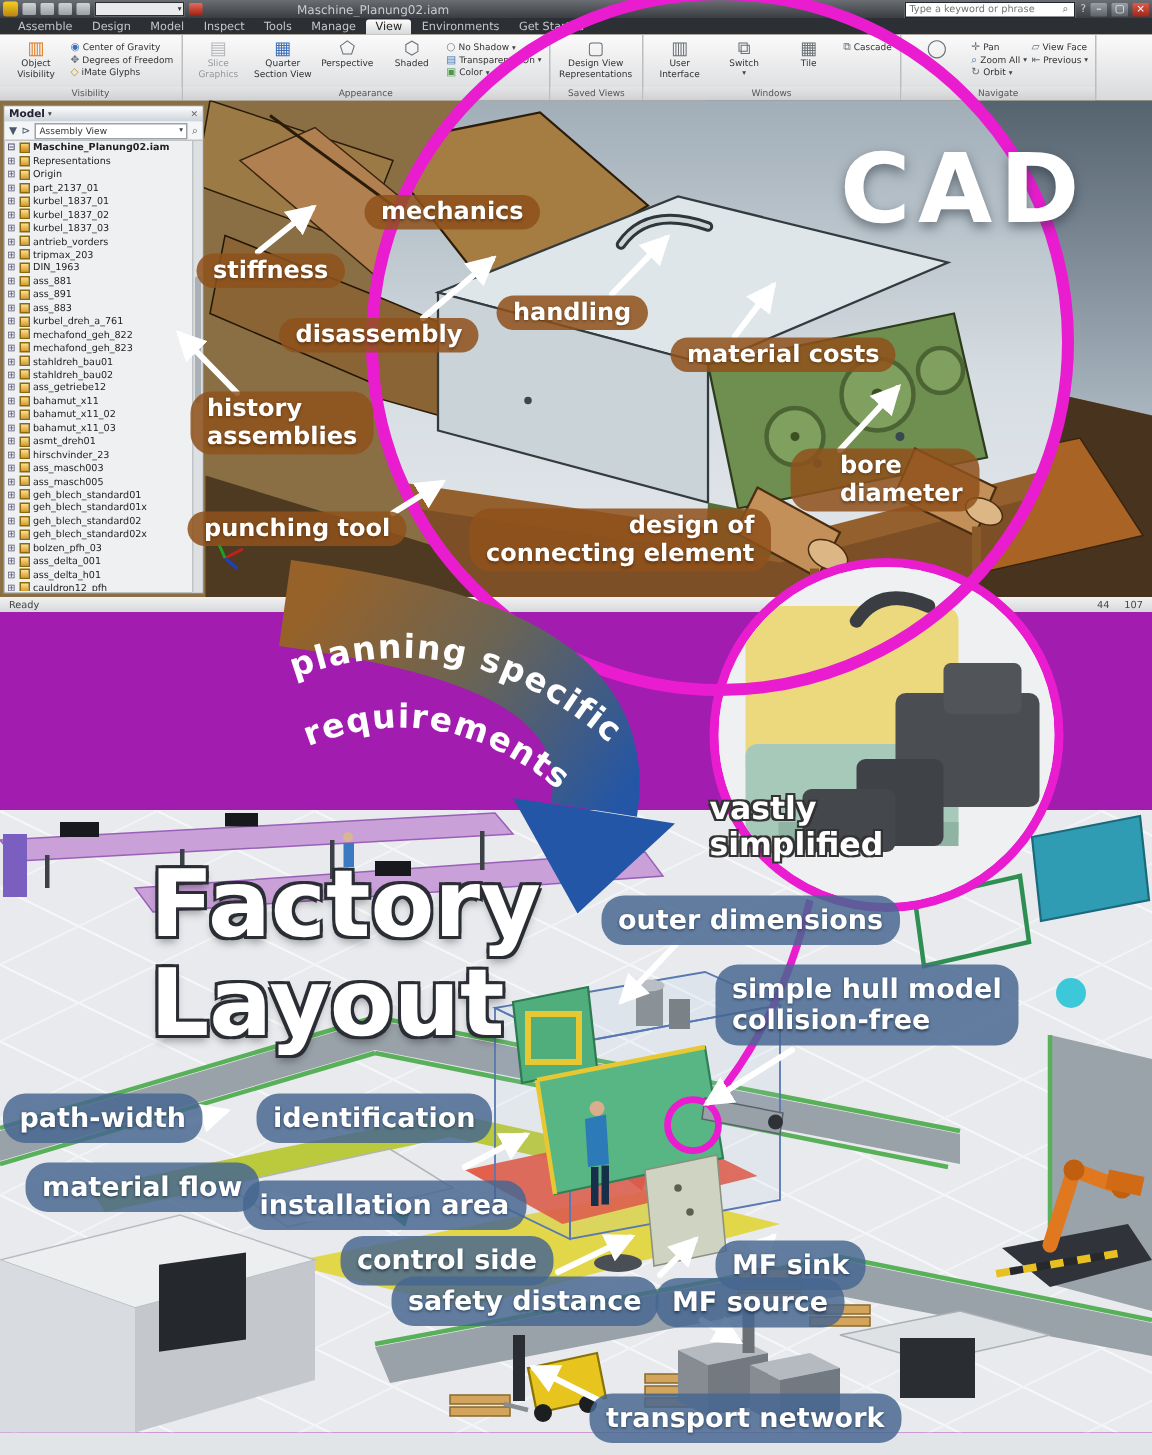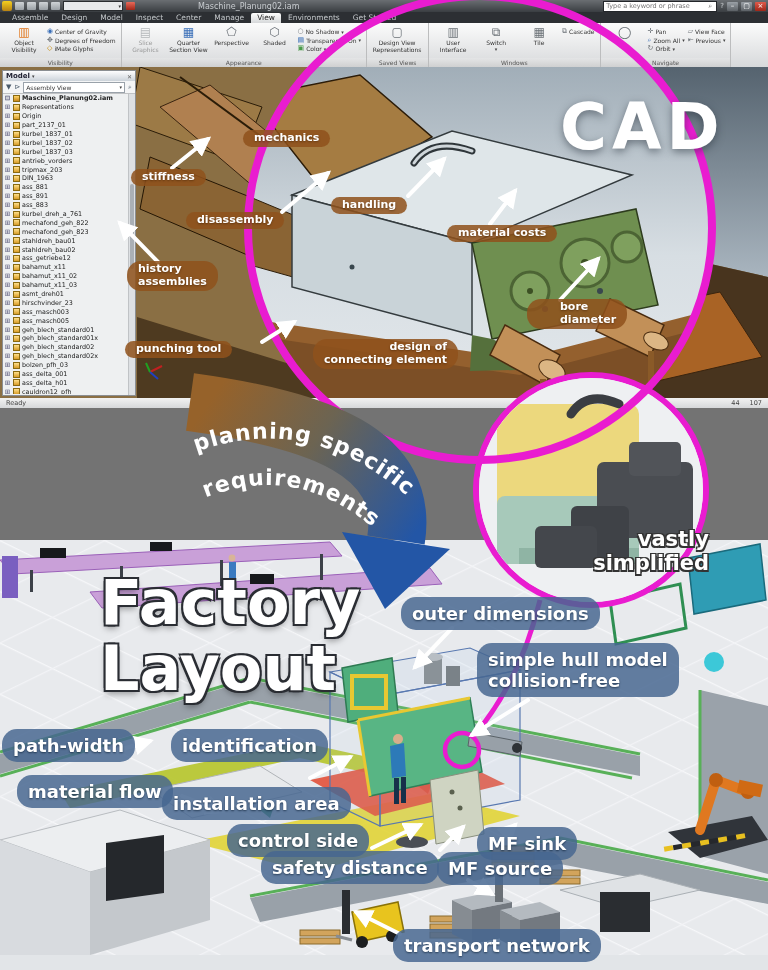--- a/index.html
+++ b/index.html
@@ -1,16 +1,16 @@
 <!DOCTYPE html>
 <html><head>
 <meta charset="utf-8">
 <style>
   html,body{margin:0;padding:0;background:#ffffff;}
-  .screen{position:relative;width:768px;height:970px;overflow:hidden;background:#737373;
+  .screen{position:relative;width:768px;height:970px;overflow:hidden;background:#a21caf;
           font-family:"DejaVu Sans",sans-serif;}
 
   
   .app{position:absolute;left:0;top:0;width:768px;height:408px;z-index:2;background:#8a6f44;}
   .titlebar{position:absolute;left:0;top:0;right:0;height:12px;
             background:linear-gradient(#6a6e72,#3a3e42);display:flex;align-items:center;gap:3px;padding:0 2px;box-sizing:border-box;}
   .qicon{width:9px;height:8px;background:linear-gradient(#cfd3d6,#9aa0a5);border-radius:1px;}
   .logo{width:10px;height:10px;background:linear-gradient(#f5d020,#b98312);border-radius:2px;}
   .appearance-dd{width:58px;height:8px;background:#e8eaec;border:1px solid #2a2d30;font-size:6px;color:#555;display:flex;align-items:center;justify-content:flex-end;}
   .appearance-dd::after{content:"▾";font-size:5px;margin-right:1px;color:#333;}
@@ -57,27 +57,27 @@
   .statusbar .sright{margin-left:auto;display:flex;gap:10px;}
 
   svg.cadview{position:absolute;left:0;top:67px;width:768px;height:331px;z-index:2;}
 
   
   svg.factory{position:absolute;left:0;top:540px;width:768px;height:415px;z-index:1;}
   .bottomstrip{position:absolute;left:0;top:955px;width:768px;height:15px;background:#e2e5e8;z-index:1;}
   .detailcircle{position:absolute;left:473px;top:372px;width:224px;height:224px;border-radius:50%;
                 border:6px solid #E91CD0;background:#eef0f2;overflow:hidden;z-index:5;}
   .detailcircle svg{position:absolute;left:0;top:0;}
-  .detailcap{position:absolute;left:473px;top:527px;width:236px;text-align:right;z-index:6;
+  .detailcap{position:absolute;left:473px;top:527px;width:236px;text-align:left;z-index:6;
              color:#fff;font-weight:bold;font-size:21px;line-height:1.15;
              text-shadow:-1.5px -1.5px 0 #333,1.5px -1.5px 0 #333,-1.5px 1.5px 0 #333,1.5px 1.5px 0 #333;}
   svg.overlay{position:absolute;left:0;top:0;width:768px;height:970px;z-index:6;pointer-events:none;}
 
   
-  .pill{position:absolute;z-index:8;background:rgba(143,82,28,.86);color:#fff;font-weight:bold;font-size:11px;
+  .pill{position:absolute;z-index:8;background:rgba(143,82,28,.86);color:#fff;font-weight:bold;font-size:16px;
         line-height:1.18;padding:2px 11px;border-radius:14px;text-shadow:0 1px 2px rgba(60,30,0,.55);white-space:nowrap;}
   .pill2{position:absolute;z-index:8;background:rgba(70,102,144,.84);color:#fff;font-weight:bold;font-size:18px;
         line-height:1.18;padding:6px 11px;border-radius:15px;text-shadow:0 1px 2px rgba(0,20,40,.6);white-space:nowrap;}
   .cadtitle{position:absolute;left:560px;top:90px;z-index:8;color:#fff;font-weight:bold;font-size:64px;
             letter-spacing:5px;text-shadow:0 3px 8px rgba(40,50,60,.55);}
   .factorytitle{position:absolute;left:100px;top:570px;z-index:8;color:#fff;font-weight:bold;font-size:62px;line-height:66px;
             text-shadow:-2px -2px 0 #2a2d33,2px -2px 0 #2a2d33,-2px 2px 0 #2a2d33,2px 2px 0 #2a2d33,0 4px 6px rgba(0,0,0,.35);}
 </style>
 </head>
 <body>
@@ -102,21 +102,21 @@
       <span class="winbtn">–</span>
       <span class="winbtn">▢</span>
       <span class="winbtn close">×</span>
     </div>
 
     <div class="tabsbar">
       <span class="rtab">Assemble</span>
       <span class="rtab">Design</span>
       <span class="rtab">Model</span>
       <span class="rtab">Inspect</span>
-      <span class="rtab">Center</span>
+      <span class="rtab">Tools</span>
       <span class="rtab">Manage</span>
       <span class="rtab active">View</span>
       <span class="rtab">Environments</span>
       <span class="rtab">Get Started</span>
     </div>
 
     <div class="ribbon">
       <div class="rgroup">
         <div class="bigbtn">
           <span class="bicon i-orange">▥</span>

